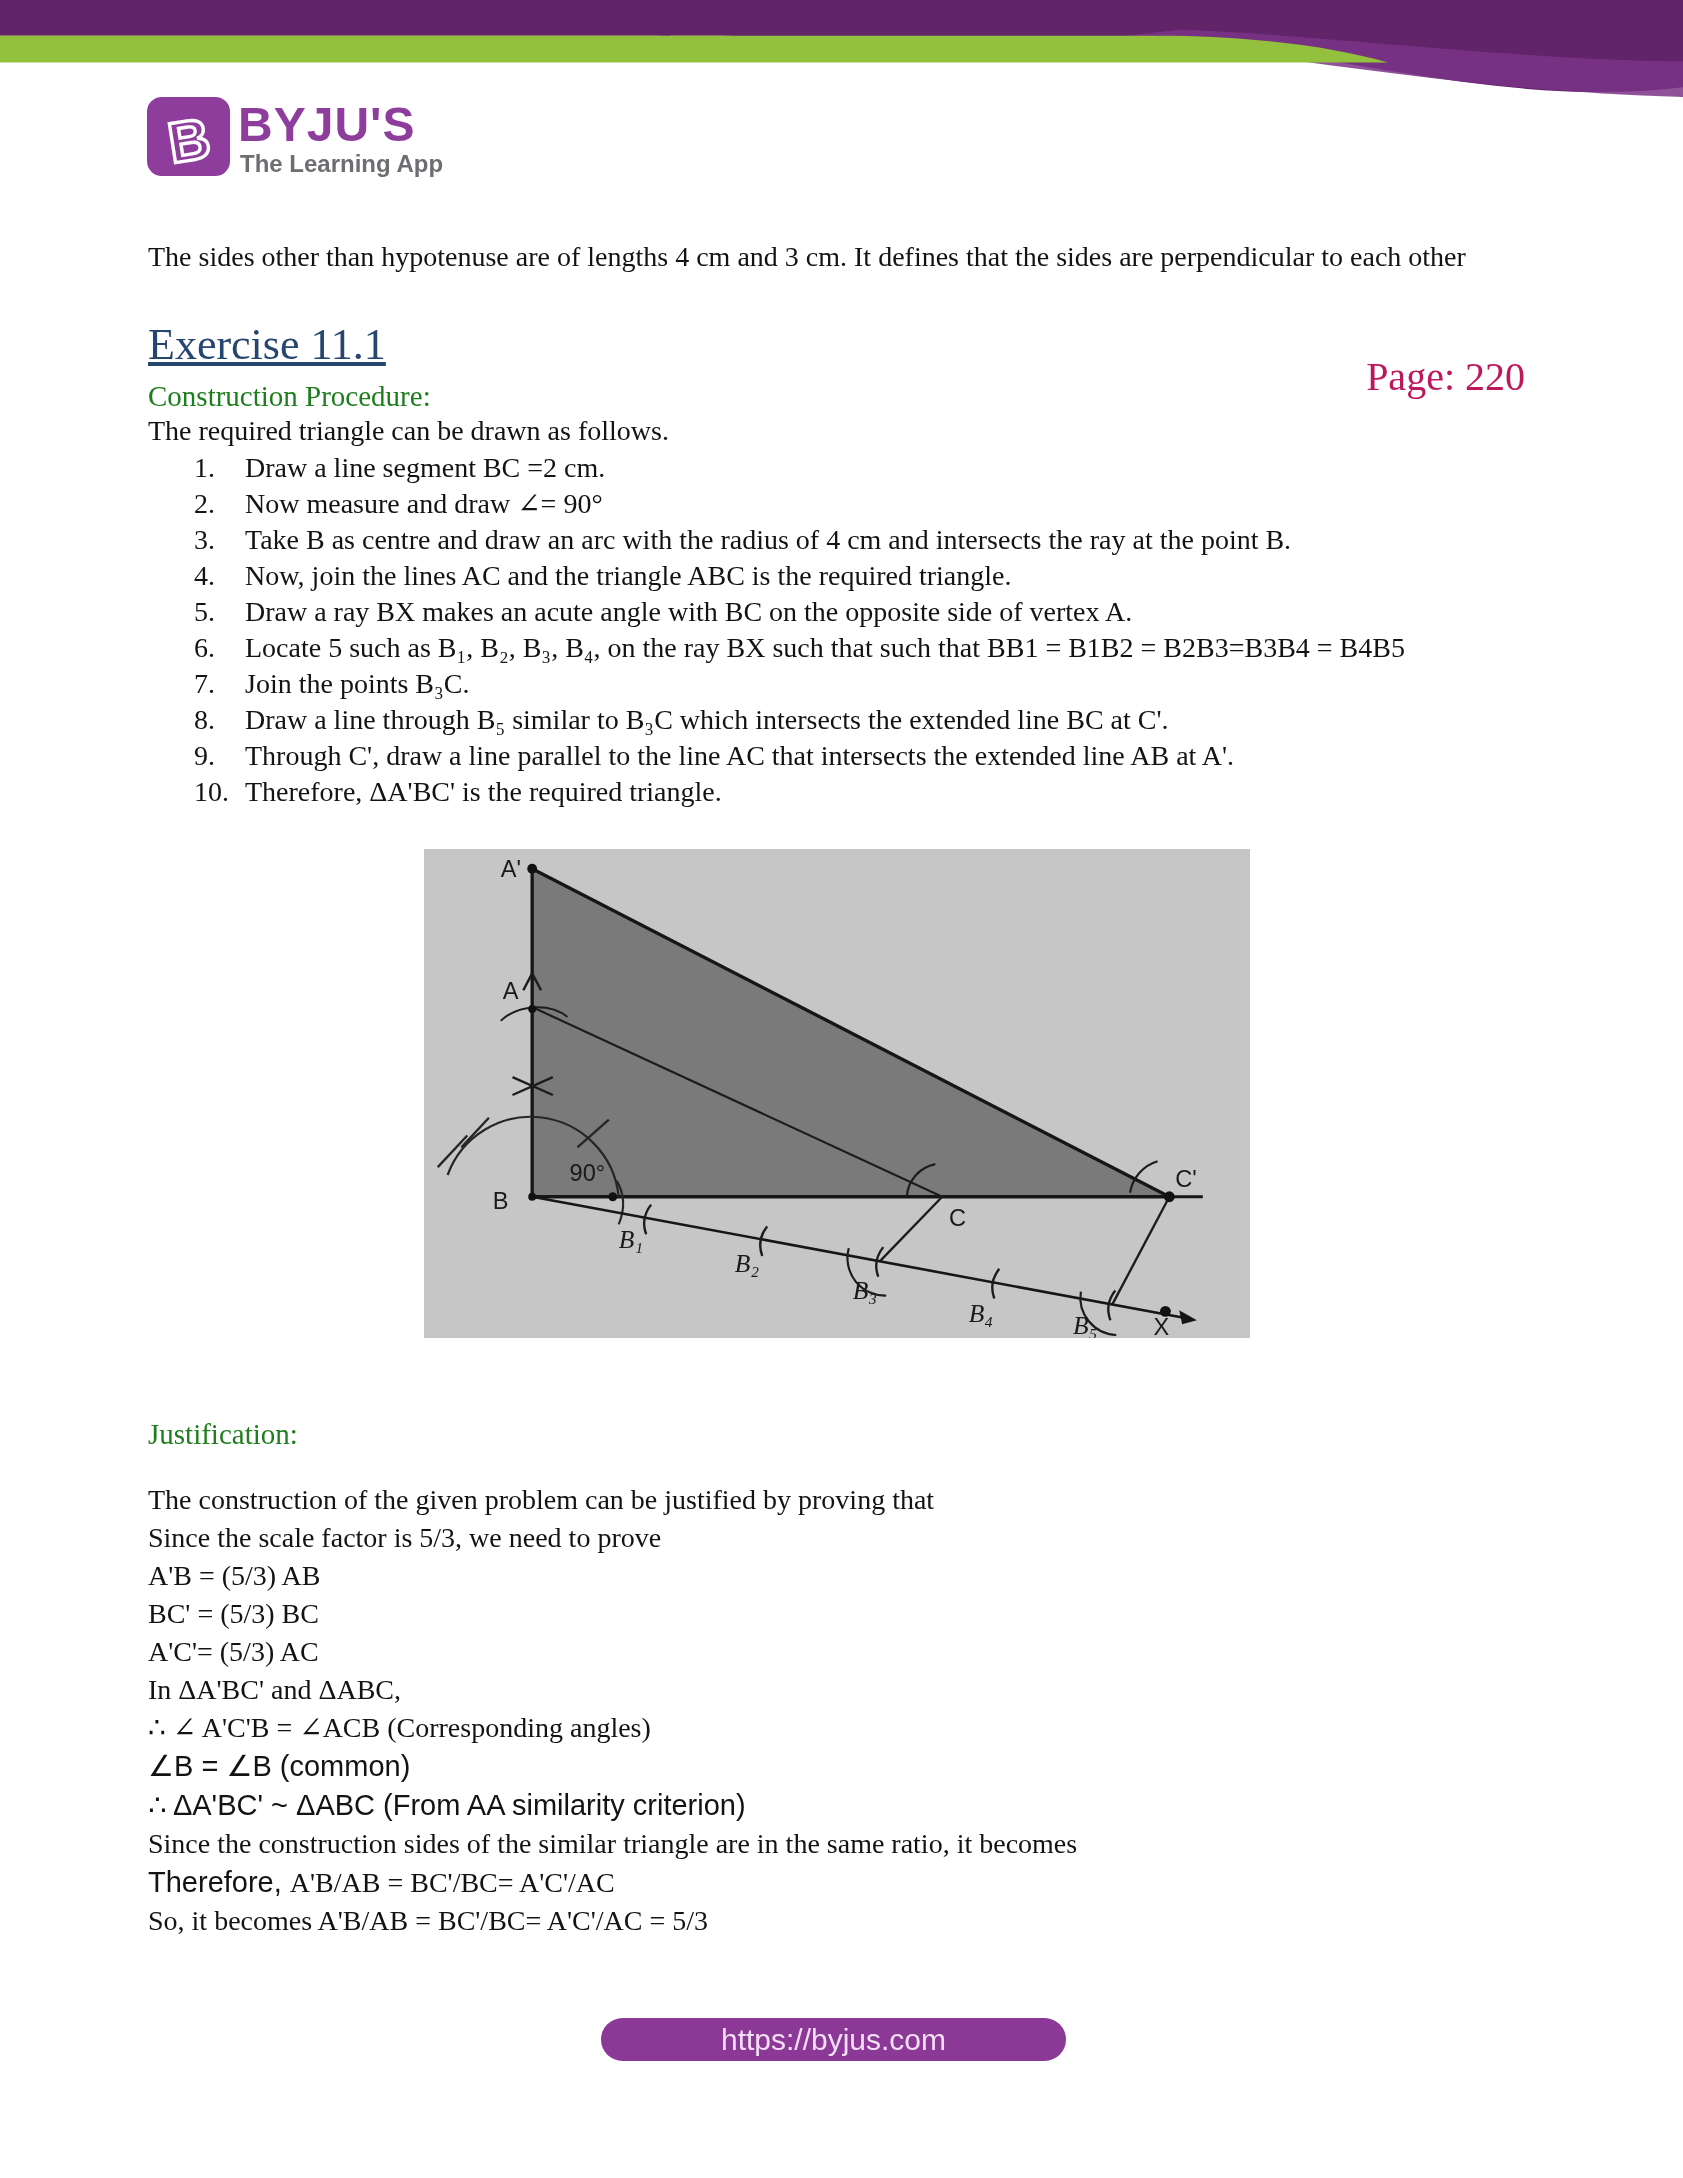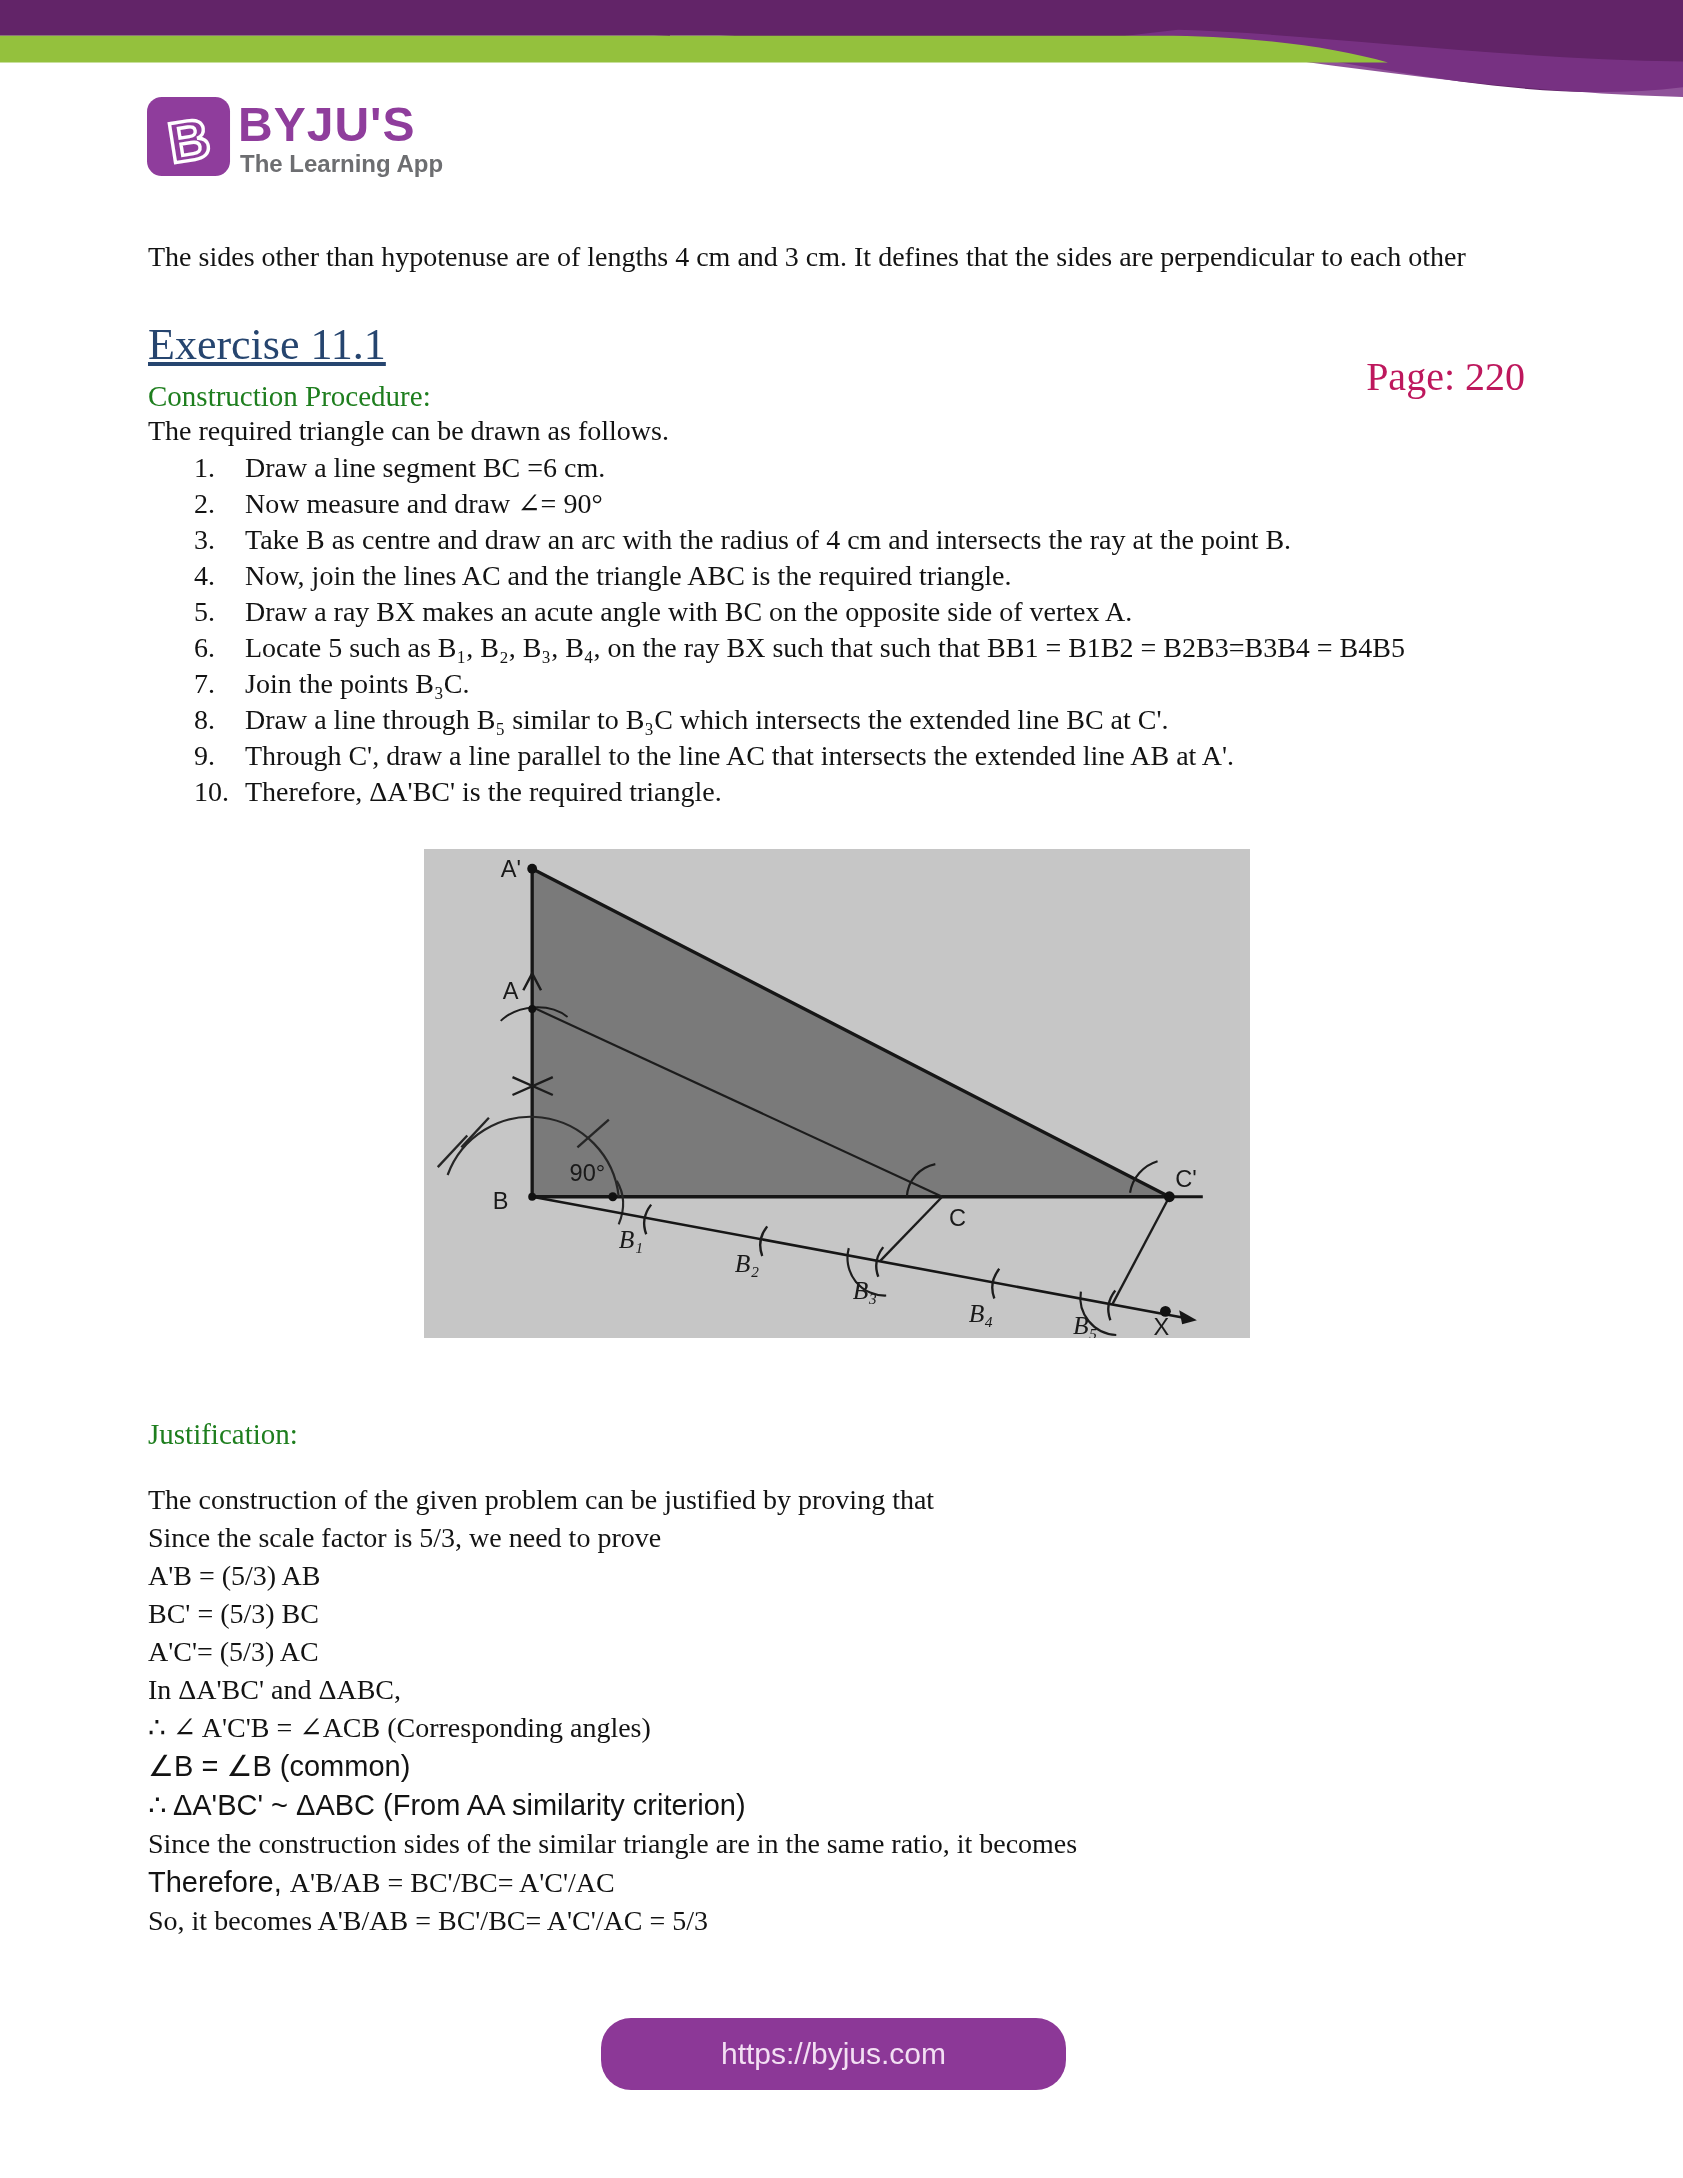--- a/index.html
+++ b/index.html
@@ -33,21 +33,21 @@
   .figure-wrap{left:424px;top:849px;width:826px;height:489px;}
 
   
   .just-h{left:148px;top:1418px;font-size:29px;color:#1e7e1e;}
   .jlines{left:148px;top:1453px;width:1416px;font-size:28px;margin-top:28px;}
   .jline{line-height:38px;white-space:pre-wrap;}
   .f-serif{font-family:"Liberation Serif","DejaVu Serif",serif;}
   .f-sans{font-family:"Liberation Sans","DejaVu Sans",sans-serif;font-size:29px;}
 
   
-  .footer-pill{left:601px;top:2018px;width:465px;height:72px;background:#8c3897;border-radius:30px;
+  .footer-pill{left:601px;top:2018px;width:465px;height:43px;background:#8c3897;border-radius:30px;
                display:flex;align-items:center;justify-content:center;}
   .footer-url{font-family:"Liberation Sans","DejaVu Sans",sans-serif;font-size:30px;color:#f3dff3;}
 
   
   .fig-sans{font-family:"Liberation Sans","DejaVu Sans",sans-serif;font-size:24px;fill:#1a1a1a;}
   .fig-ital{font-family:"Liberation Serif","DejaVu Serif",serif;font-style:italic;font-size:26px;fill:#1a1a1a;}
 </style>
 </head>
 <body>
 
@@ -70,21 +70,21 @@
   <div class="abs intro">The sides other than hypotenuse are of lengths 4 cm and 3 cm. It defines that the sides are perpendicular to each other</div>
 
   <div class="abs exercise-h">Exercise 11.1</div>
   <div class="abs page-num">Page: 220</div>
 
   <div class="abs constr-h">Construction Procedure:</div>
   <div class="abs lead">The required triangle can be drawn as follows.</div>
   <div class="abs steps">
       <div class="step">
         <span class="step-num">1.</span>
-        <span class="step-text">Draw a line segment BC =6 cm.</span>
+        <span class="step-text">Draw a line segment BC =2 cm.</span>
       </div>
       <div class="step">
         <span class="step-num">2.</span>
         <span class="step-text">Now measure and draw ∠= 90°</span>
       </div>
       <div class="step">
         <span class="step-num">3.</span>
         <span class="step-text">Take B as centre and draw an arc with the radius of 4 cm and intersects the ray at the point B.</span>
       </div>
       <div class="step">

